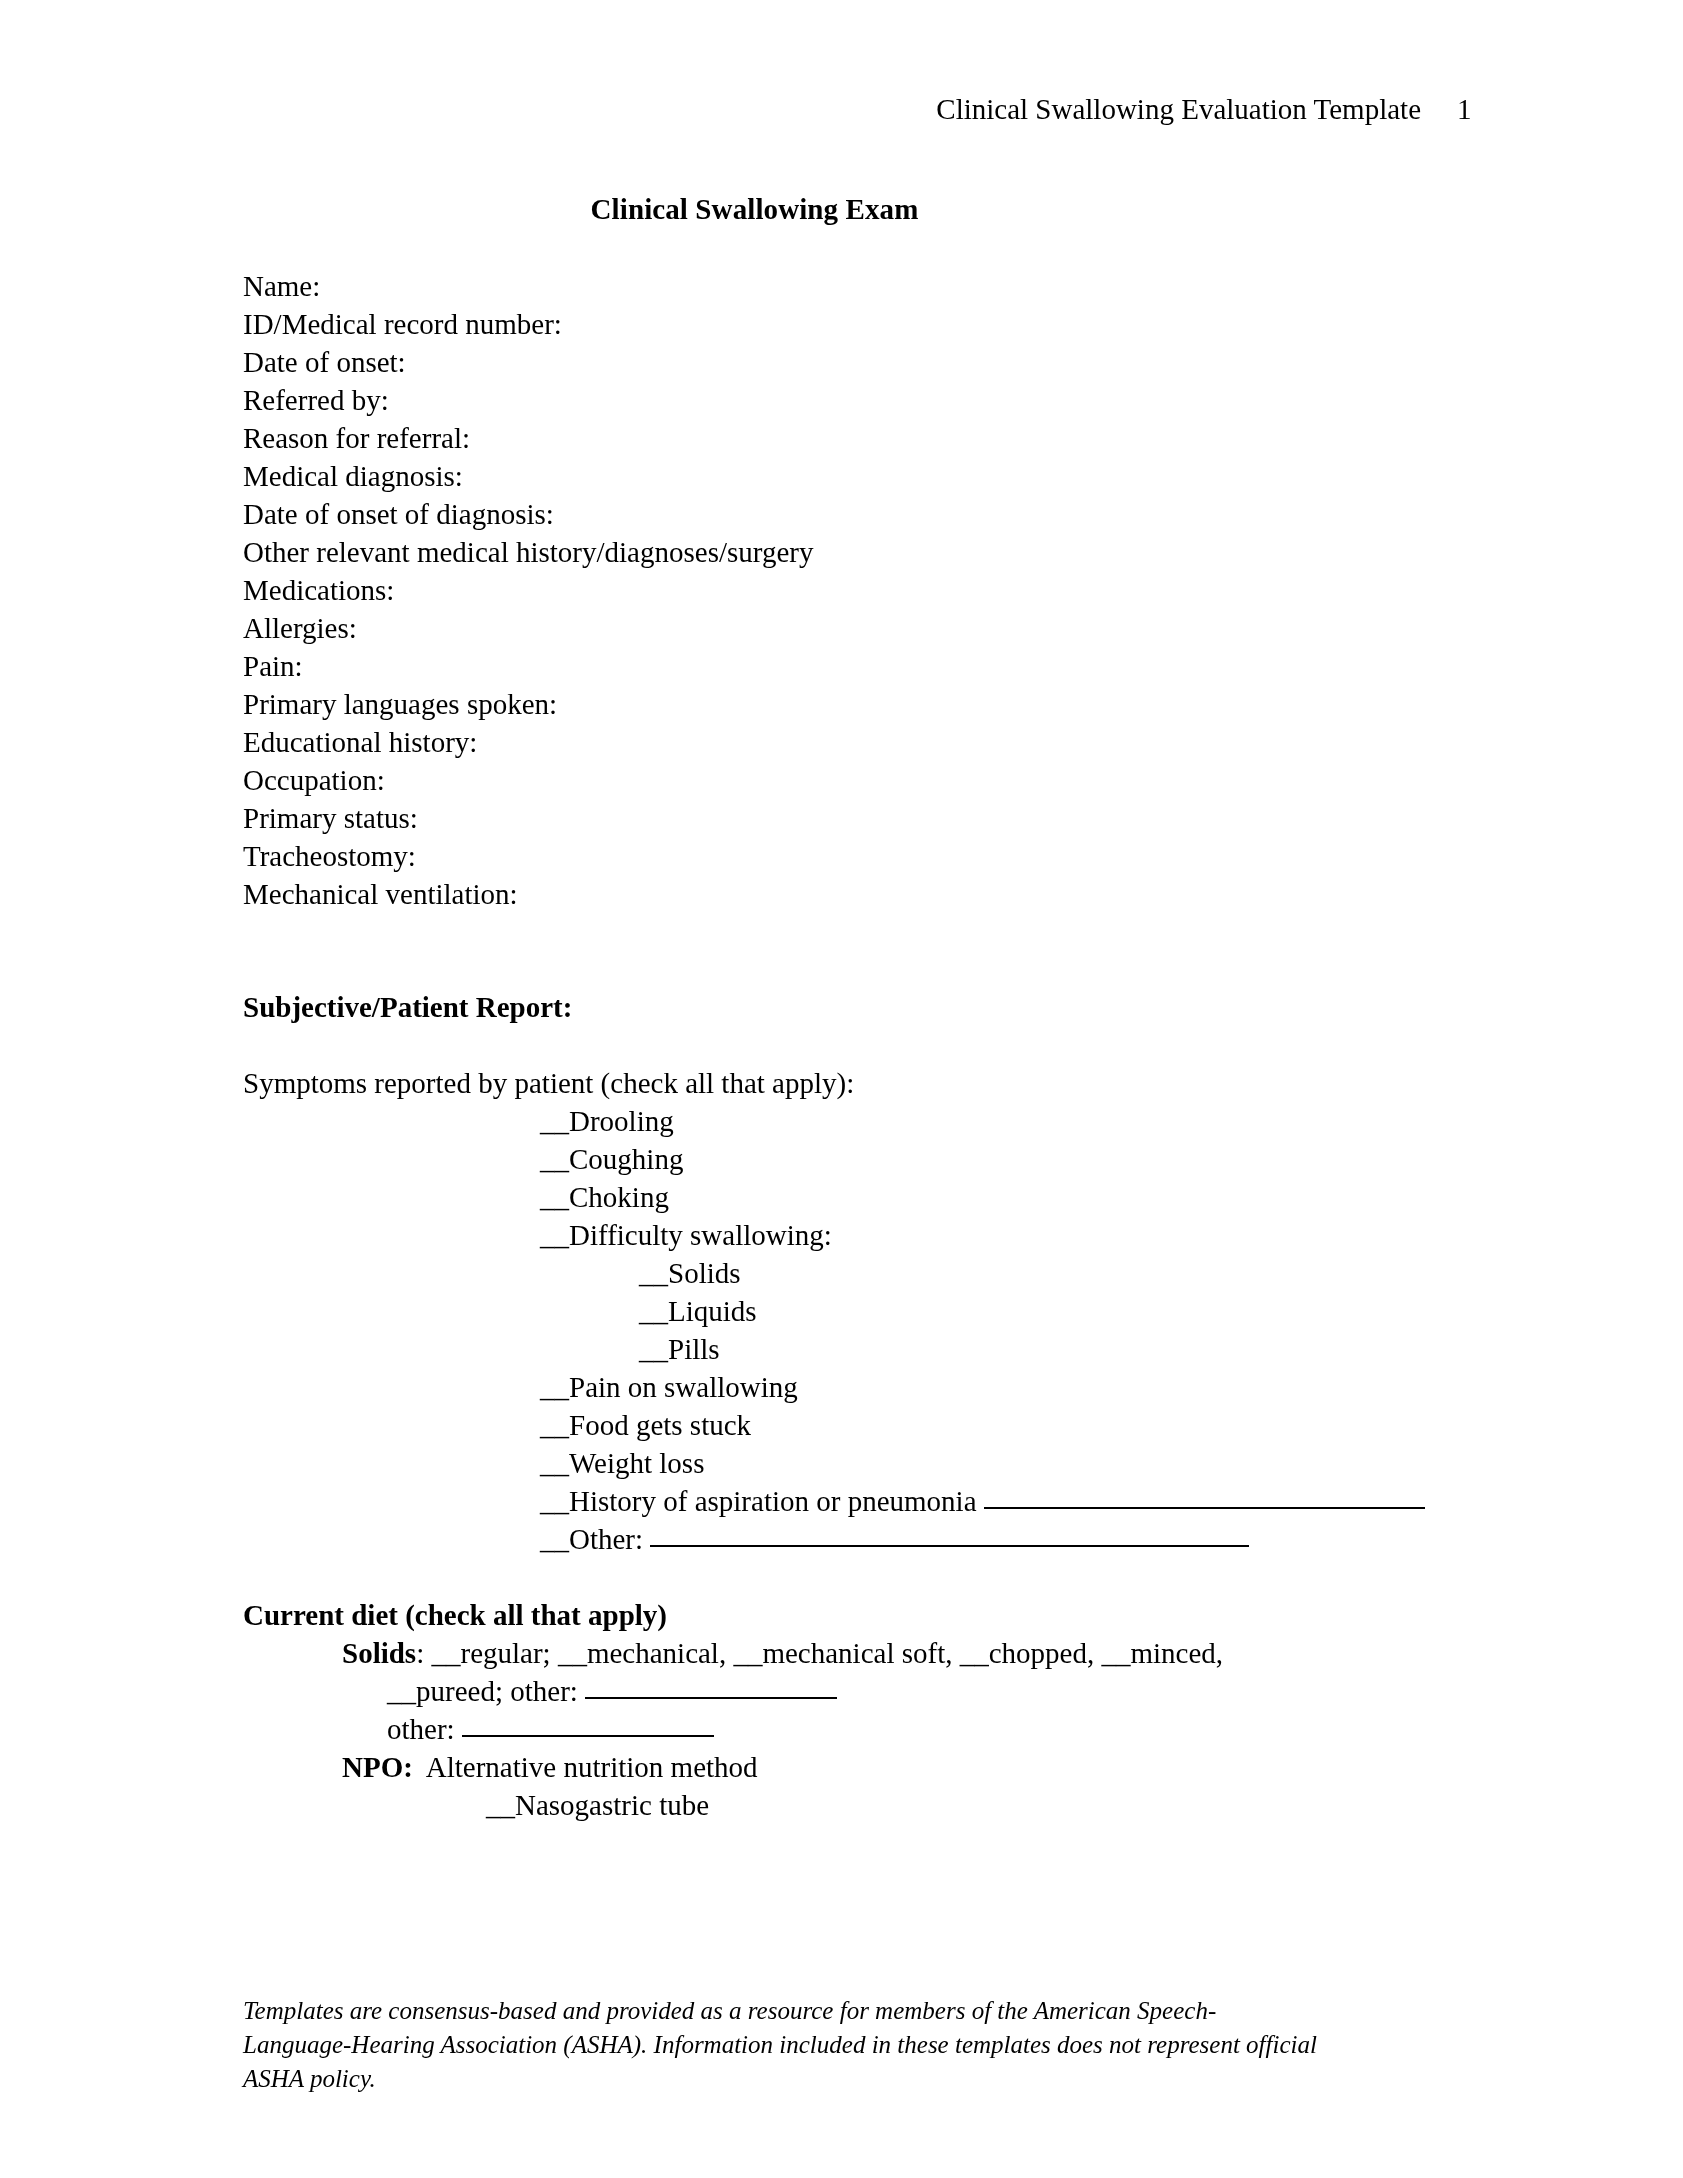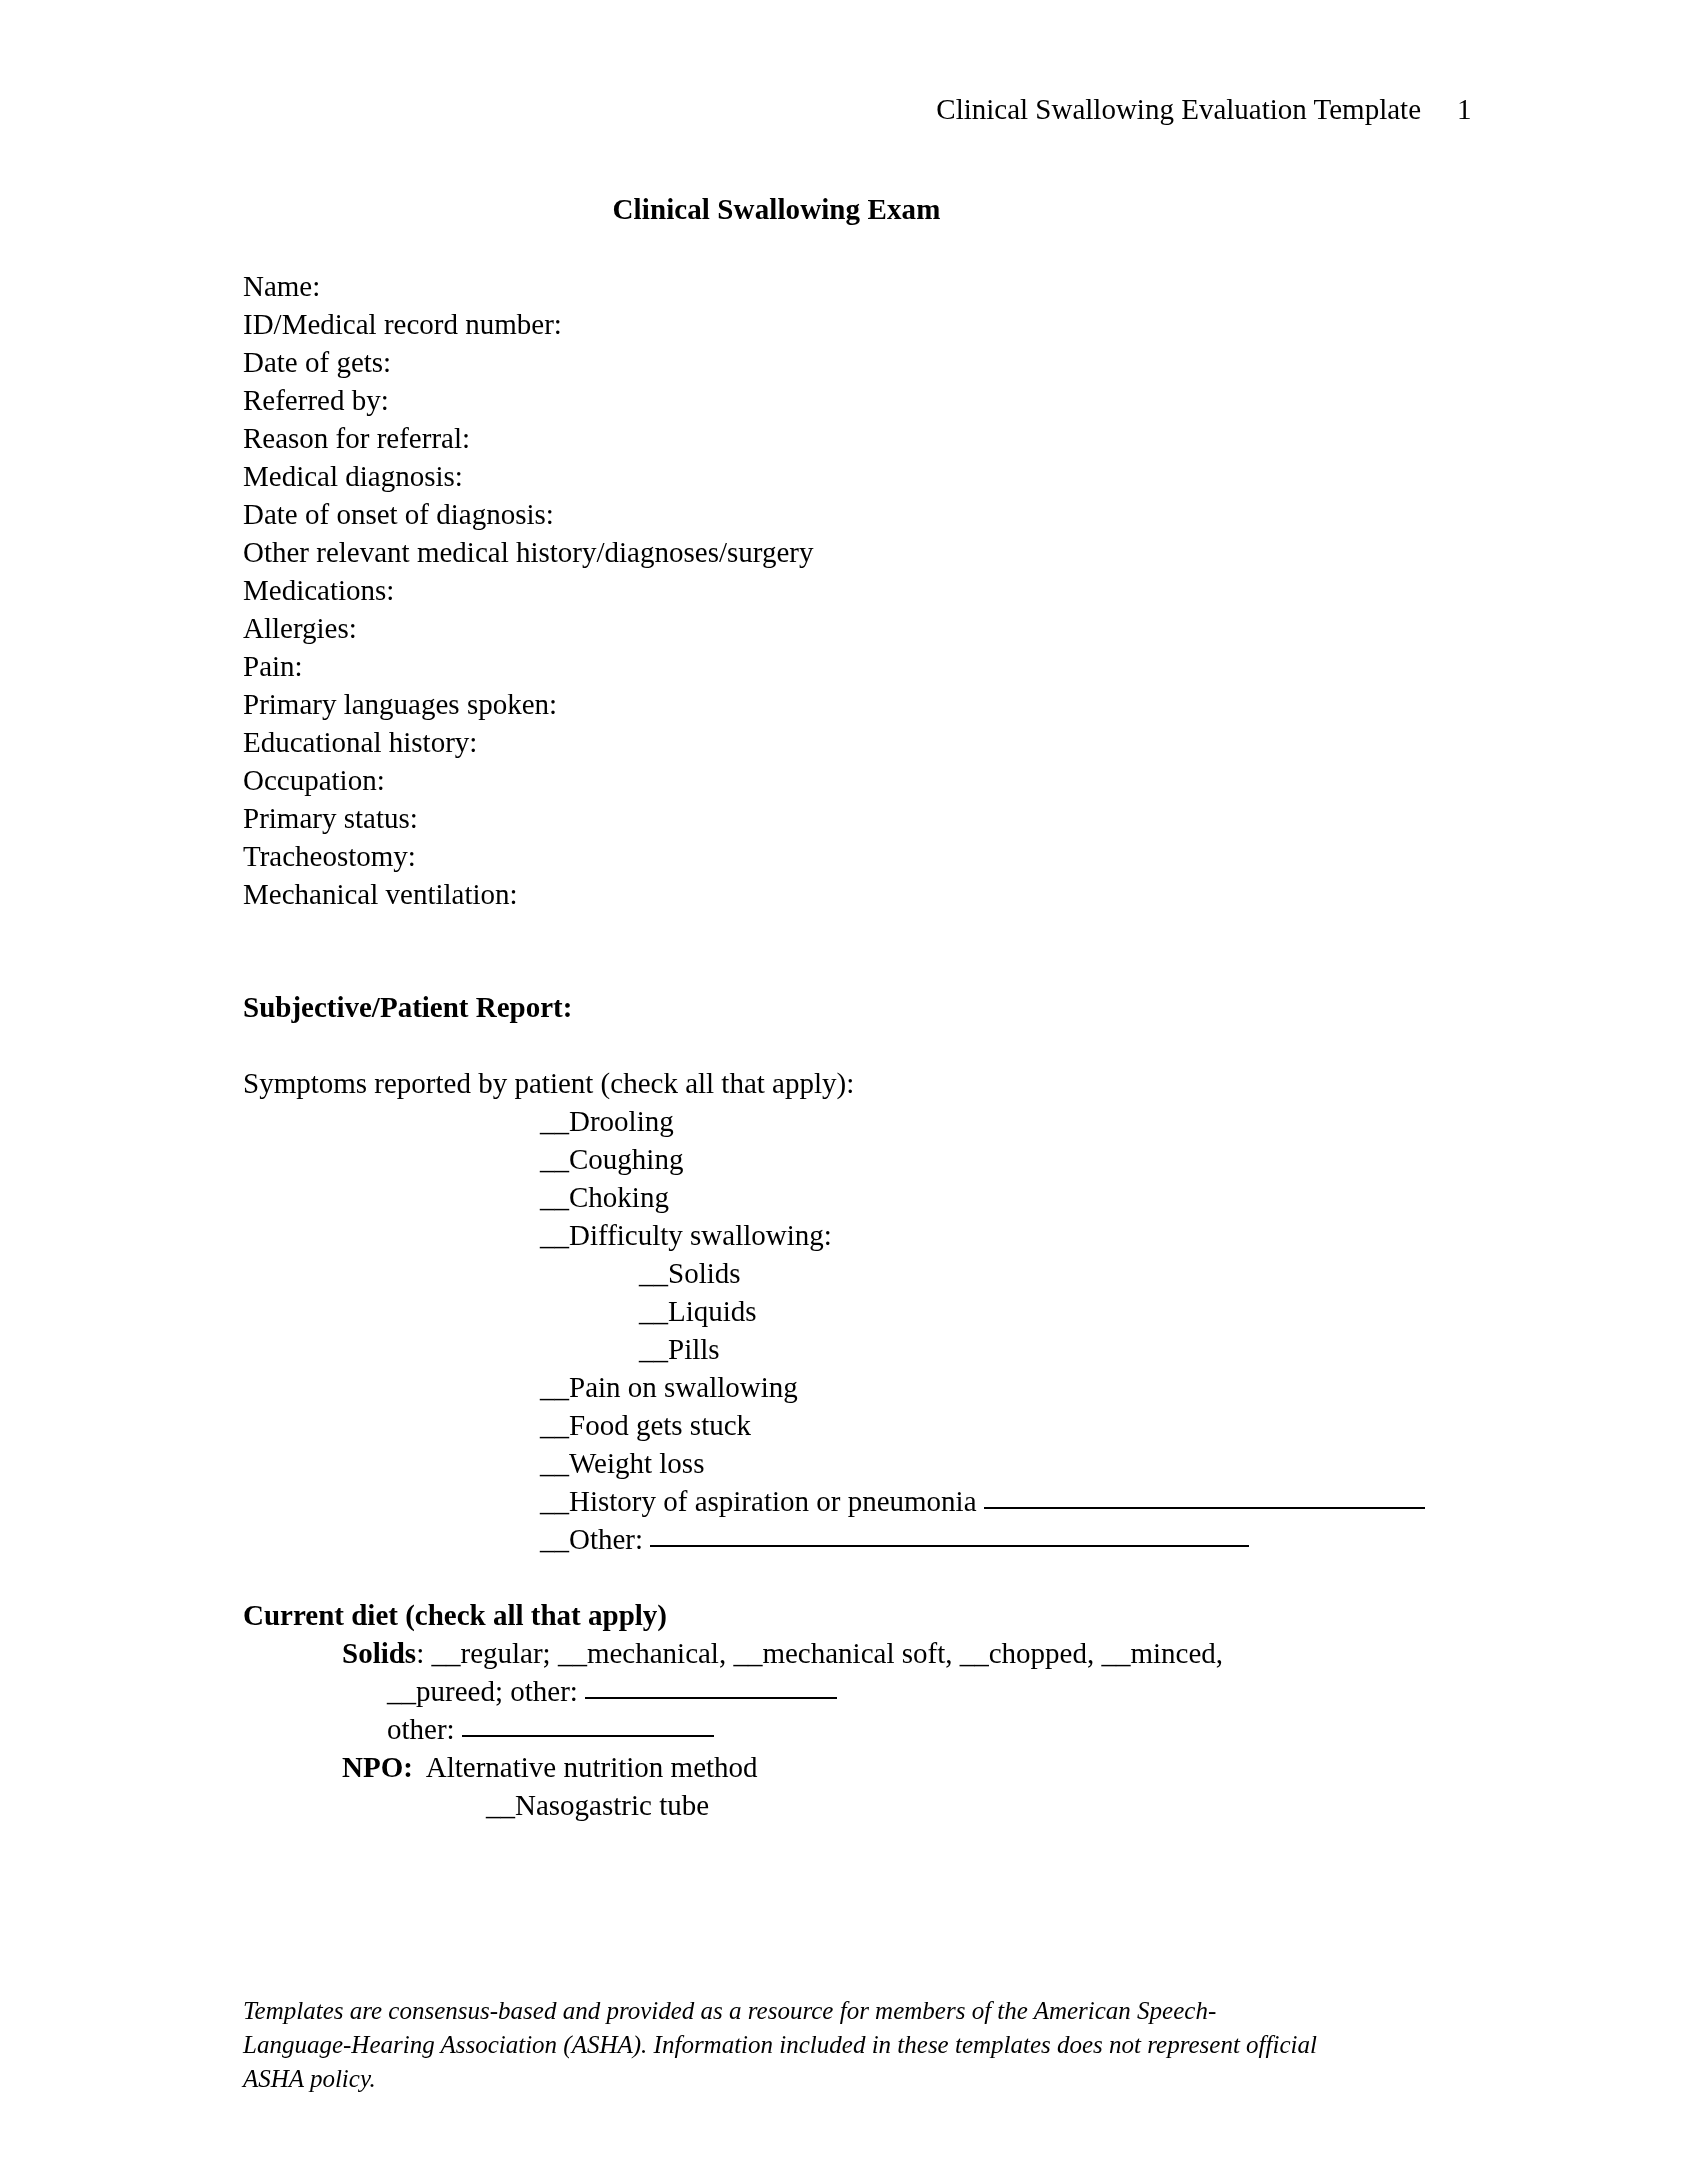--- a/index.html
+++ b/index.html
@@ -49,21 +49,20 @@
   
   .doc-title {
     position: absolute;
     top: 193px;
     left: 0;
     width: 1509px;
     text-align: center;
     font-size: 29px;
     font-weight: bold;
     letter-spacing: 0.1px;
-    padding-left: 22px;
   }
 
   
   .content {
     position: absolute;
     left: 243px;
     top: 267px;
     width: 1307px;
     font-size: 29px;
     line-height: 38px;
@@ -122,21 +121,21 @@
     <span class="hdr-title">Clinical Swallowing Evaluation Template</span><span class="hdr-pageno">1</span>
   </div>
 
   <div class="doc-title">Clinical Swallowing Exam</div>
 
   <div class="content">
 
     <div>
       <div class="line ind-0">Name:</div>
       <div class="line ind-0">ID/Medical record number:</div>
-      <div class="line ind-0">Date of gets:</div>
+      <div class="line ind-0">Date of onset:</div>
       <div class="line ind-0">Referred by:</div>
       <div class="line ind-0">Reason for referral:</div>
       <div class="line ind-0">Medical diagnosis:</div>
       <div class="line ind-0">Date of onset of diagnosis:</div>
       <div class="line ind-0">Other relevant medical history/diagnoses/surgery</div>
       <div class="line ind-0">Medications:</div>
       <div class="line ind-0">Allergies:</div>
       <div class="line ind-0">Pain:</div>
       <div class="line ind-0">Primary languages spoken:</div>
       <div class="line ind-0">Educational history:</div>

